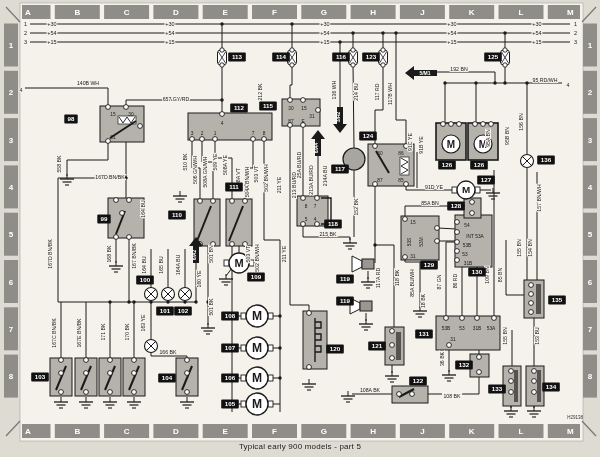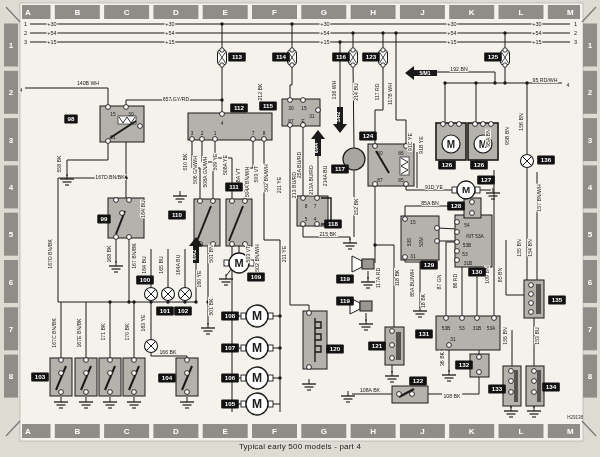--- a/index.html
+++ b/index.html
@@ -935,15 +935,15 @@
         <rect x="4" y="354.59999999999997" width="14" height="43" fill="#8f8d87"></rect>
         <text x="11" y="379.09999999999997" font-size="8" fill="#ffffff" text-anchor="middle" font-family="Liberation Sans, sans-serif" font-weight="bold">8</text>
         <rect x="583" y="354.59999999999997" width="14" height="43" fill="#8f8d87"></rect>
         <text x="590" y="379.09999999999997" font-size="8" fill="#ffffff" text-anchor="middle" font-family="Liberation Sans, sans-serif" font-weight="bold">8</text>
         <path d="M20,22 L6,7" fill="none" stroke="#777" stroke-width="1.2"></path>
         <path d="M582,22 L596,7" fill="none" stroke="#777" stroke-width="1.2"></path>
         <path d="M20,421 L6,436" fill="none" stroke="#777" stroke-width="1.2"></path>
         <path d="M582,421 L596,436" fill="none" stroke="#777" stroke-width="1.2"></path>
       </g>
     </svg>
-  <div id="caption">Typical early 500 models - part 4</div>
+  <div id="caption">Typical early 900 models - part 5</div>
   <div id="code">H29138</div>
 </div>
 
 </body></html>

